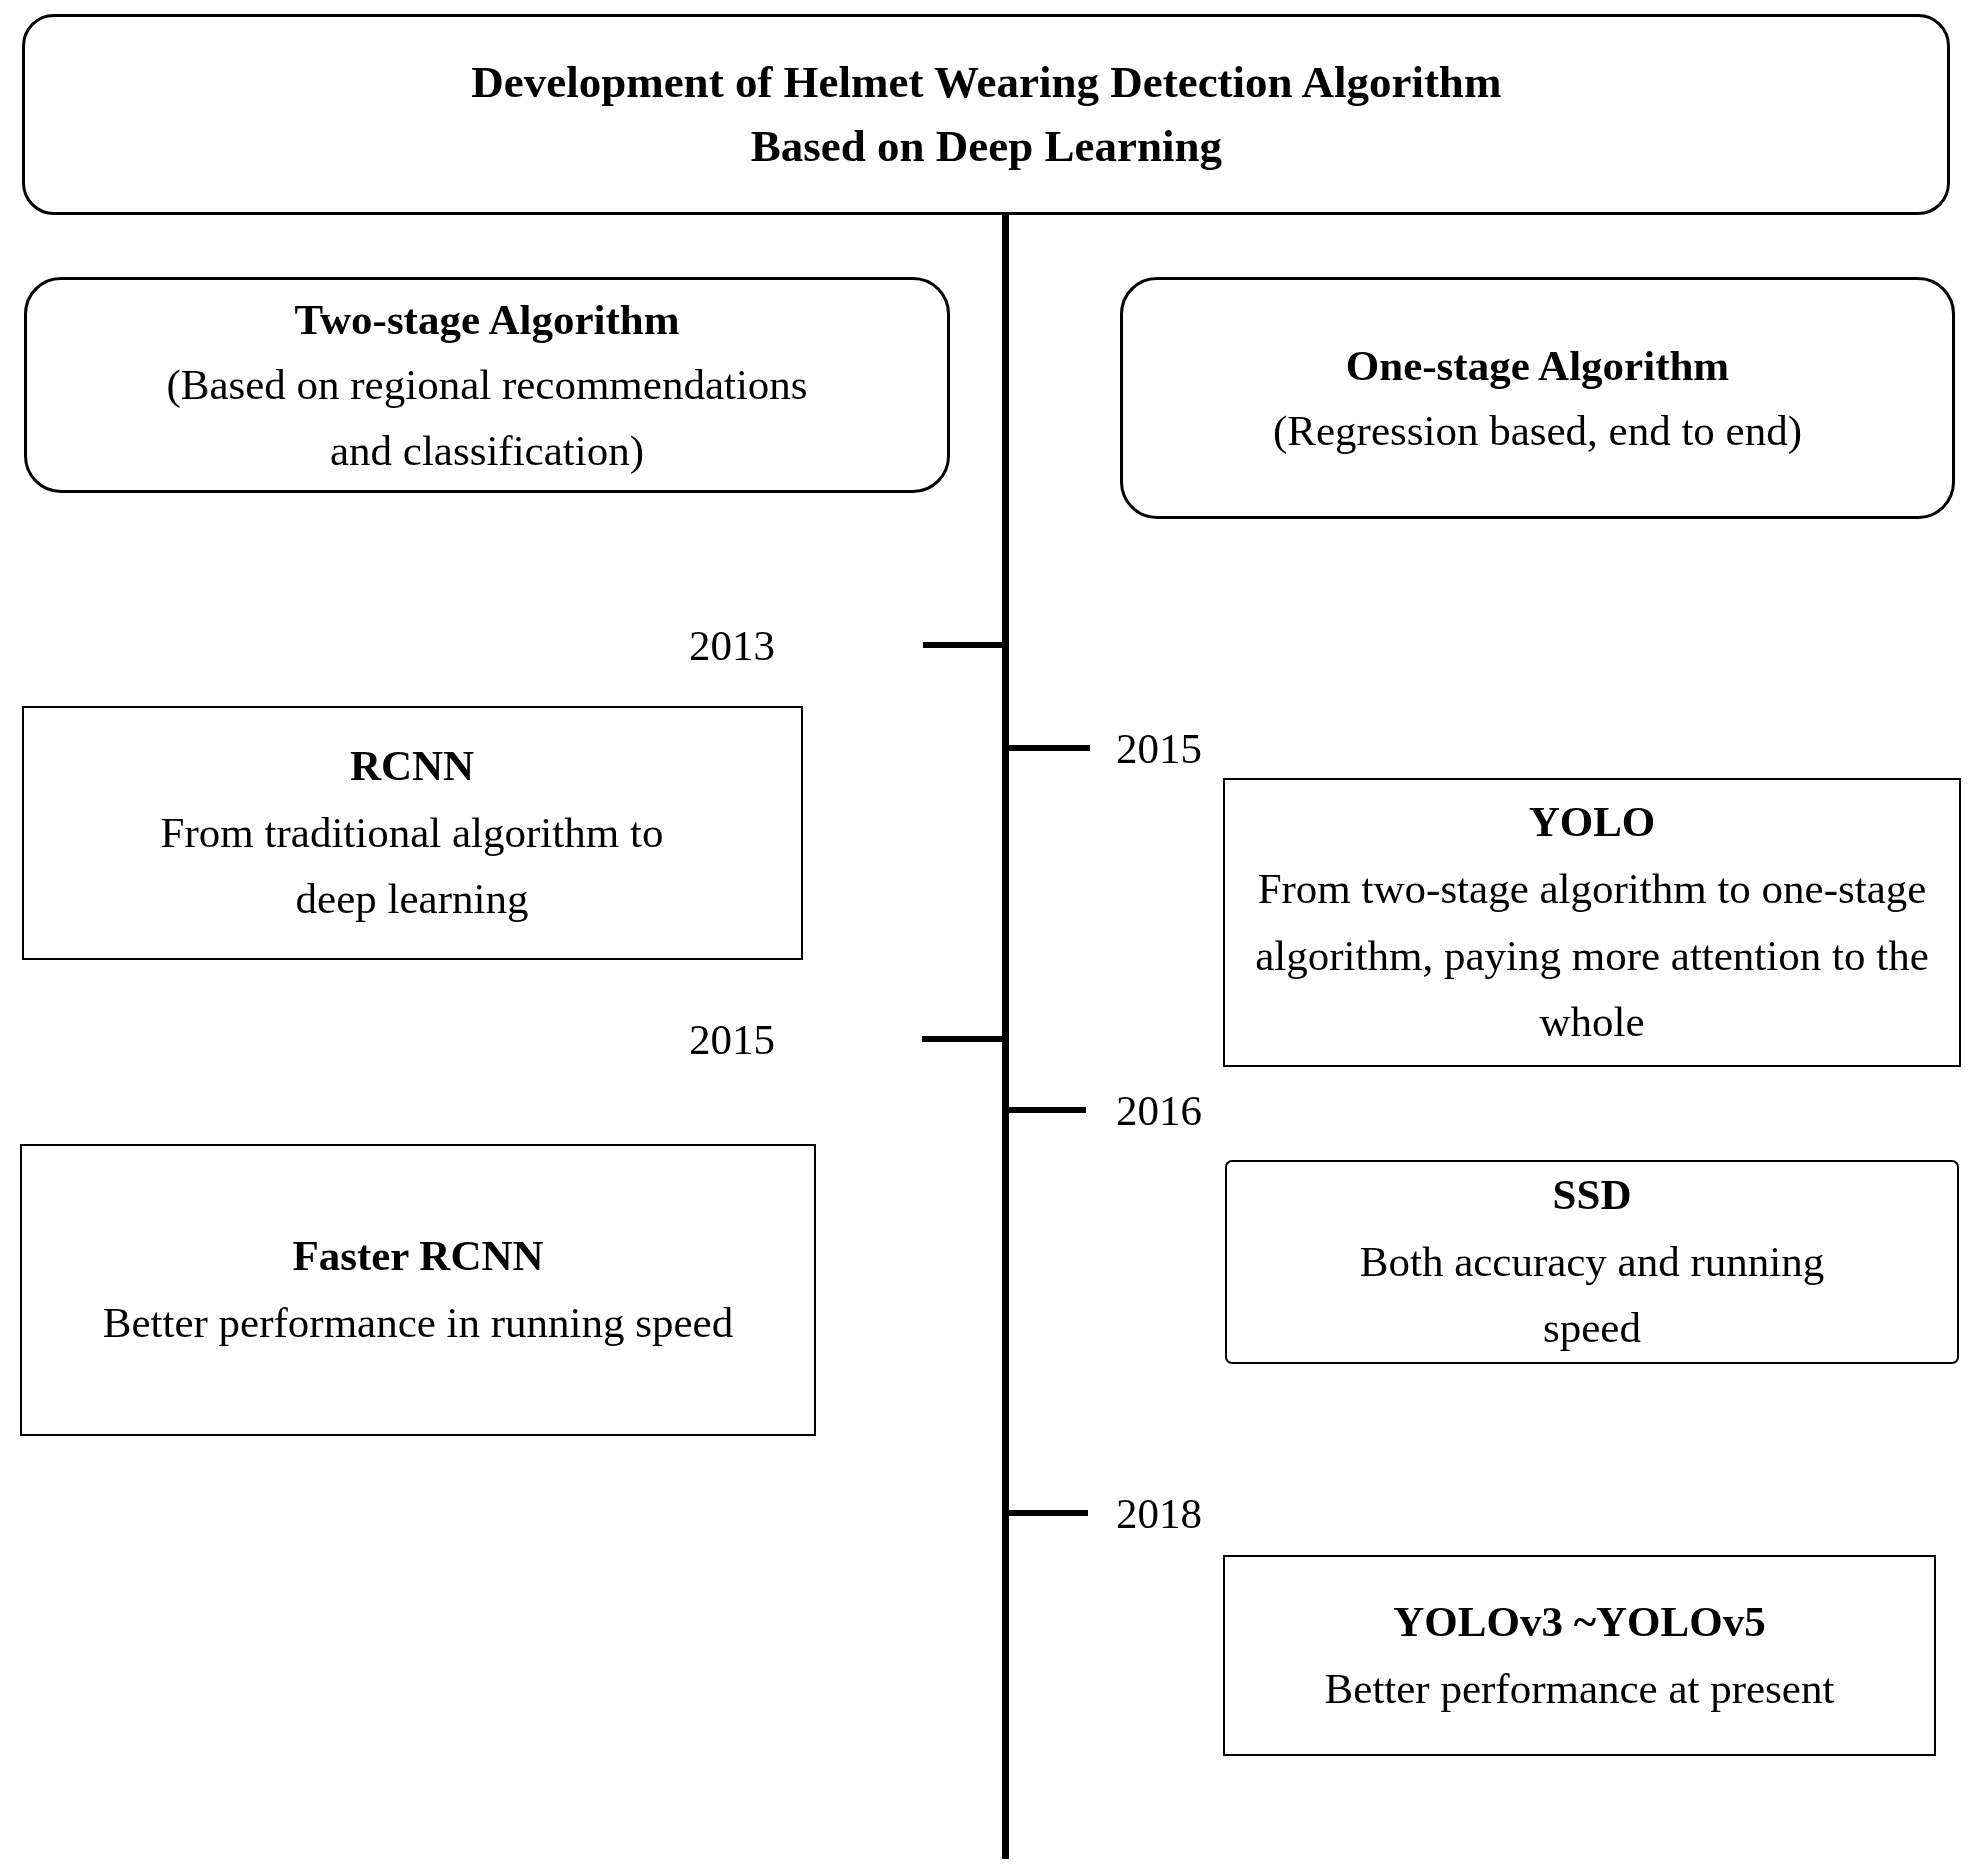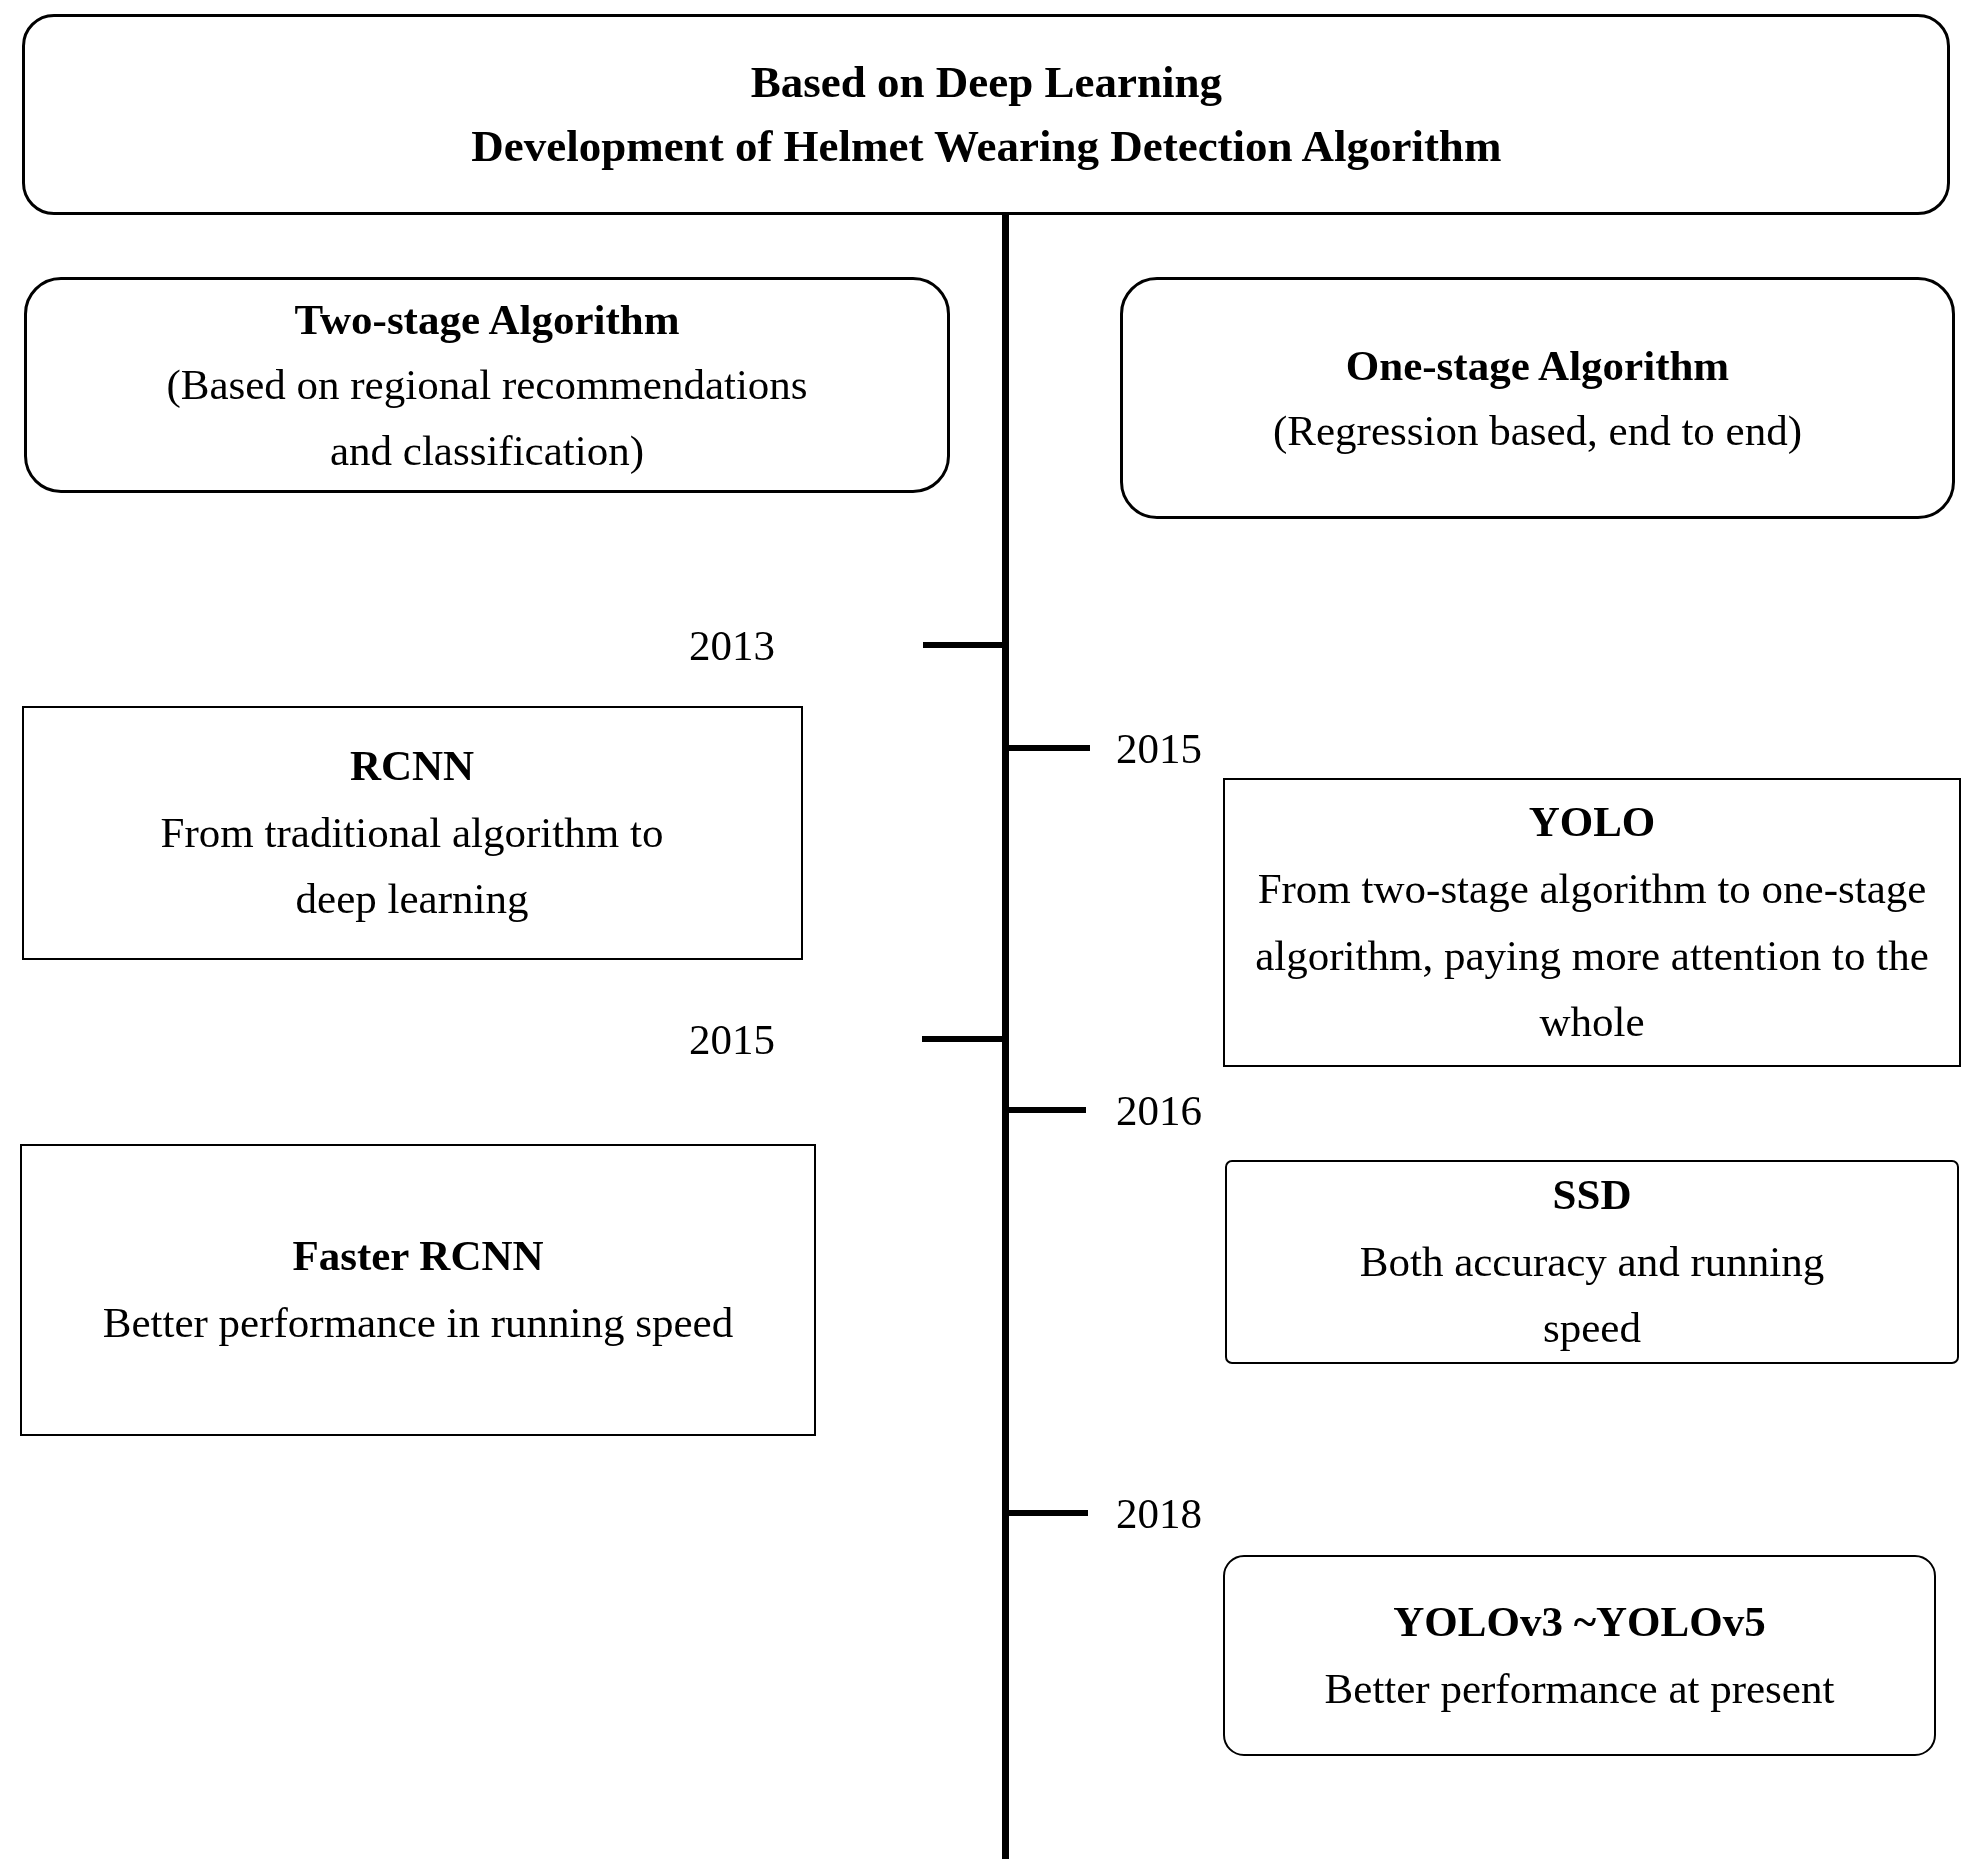--- a/index.html
+++ b/index.html
@@ -70,30 +70,30 @@
   .y-2015-right { top: 727px; }
   .y-2016       { top: 1089px; }
   .y-2018       { top: 1492px; }
 
   
   .algo { font-size: 43px; line-height: 1.55; }
   .rcnn-box        { left: 21.5px;   top: 706px;  width: 781px; height: 254px; padding: 0 107px; }
   .faster-rcnn-box { left: 20px;   top: 1144px; width: 796px; height: 292px; padding: 0 76px; }
   .yolo-box        { left: 1223px; top: 778px;  width: 738px; height: 289px; padding: 0 22.3px; }
   .ssd-box         { left: 1225px; top: 1160px; width: 734px; height: 204px; padding: 0 80px; border-radius: 7px; }
-  .yolov35-box     { left: 1223px; top: 1555px; width: 713px; height: 201px; padding: 0 16px; border-radius: 21px; }
+  .yolov35-box     { left: 1223px; top: 1555px; width: 713px; height: 201px; padding: 0 16px; }
 </style>
 </head>
 <body>
 
 <div class="page">
 
   <div class="box title-box">
+    <div>Development of Helmet Wearing Detection Algorithm</div>
     <div>Based on Deep Learning</div>
-    <div>Development of Helmet Wearing Detection Algorithm</div>
   </div>
 
   <div class="timeline-line"></div>
 
   <div class="box rounded two-stage-box">
     <div class="heading">Two-stage Algorithm</div>
     <div>(Based on regional recommendations</div>
     <div>and classification)</div>
   </div>
 

